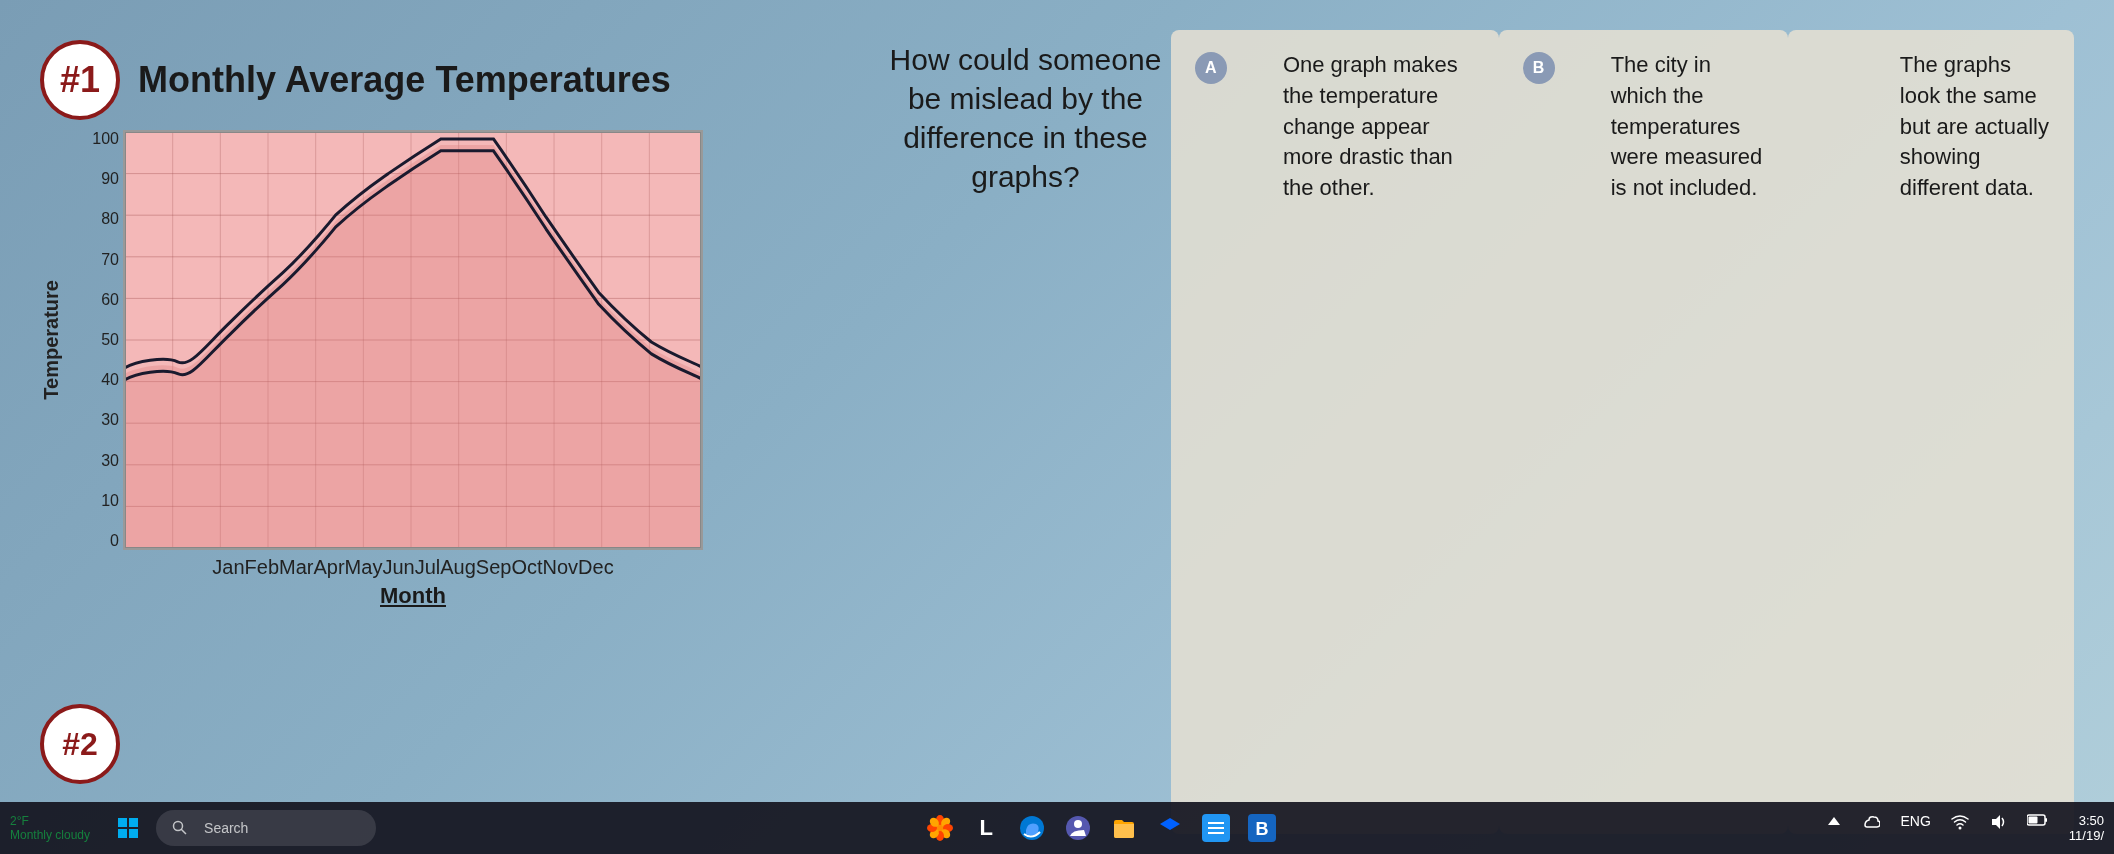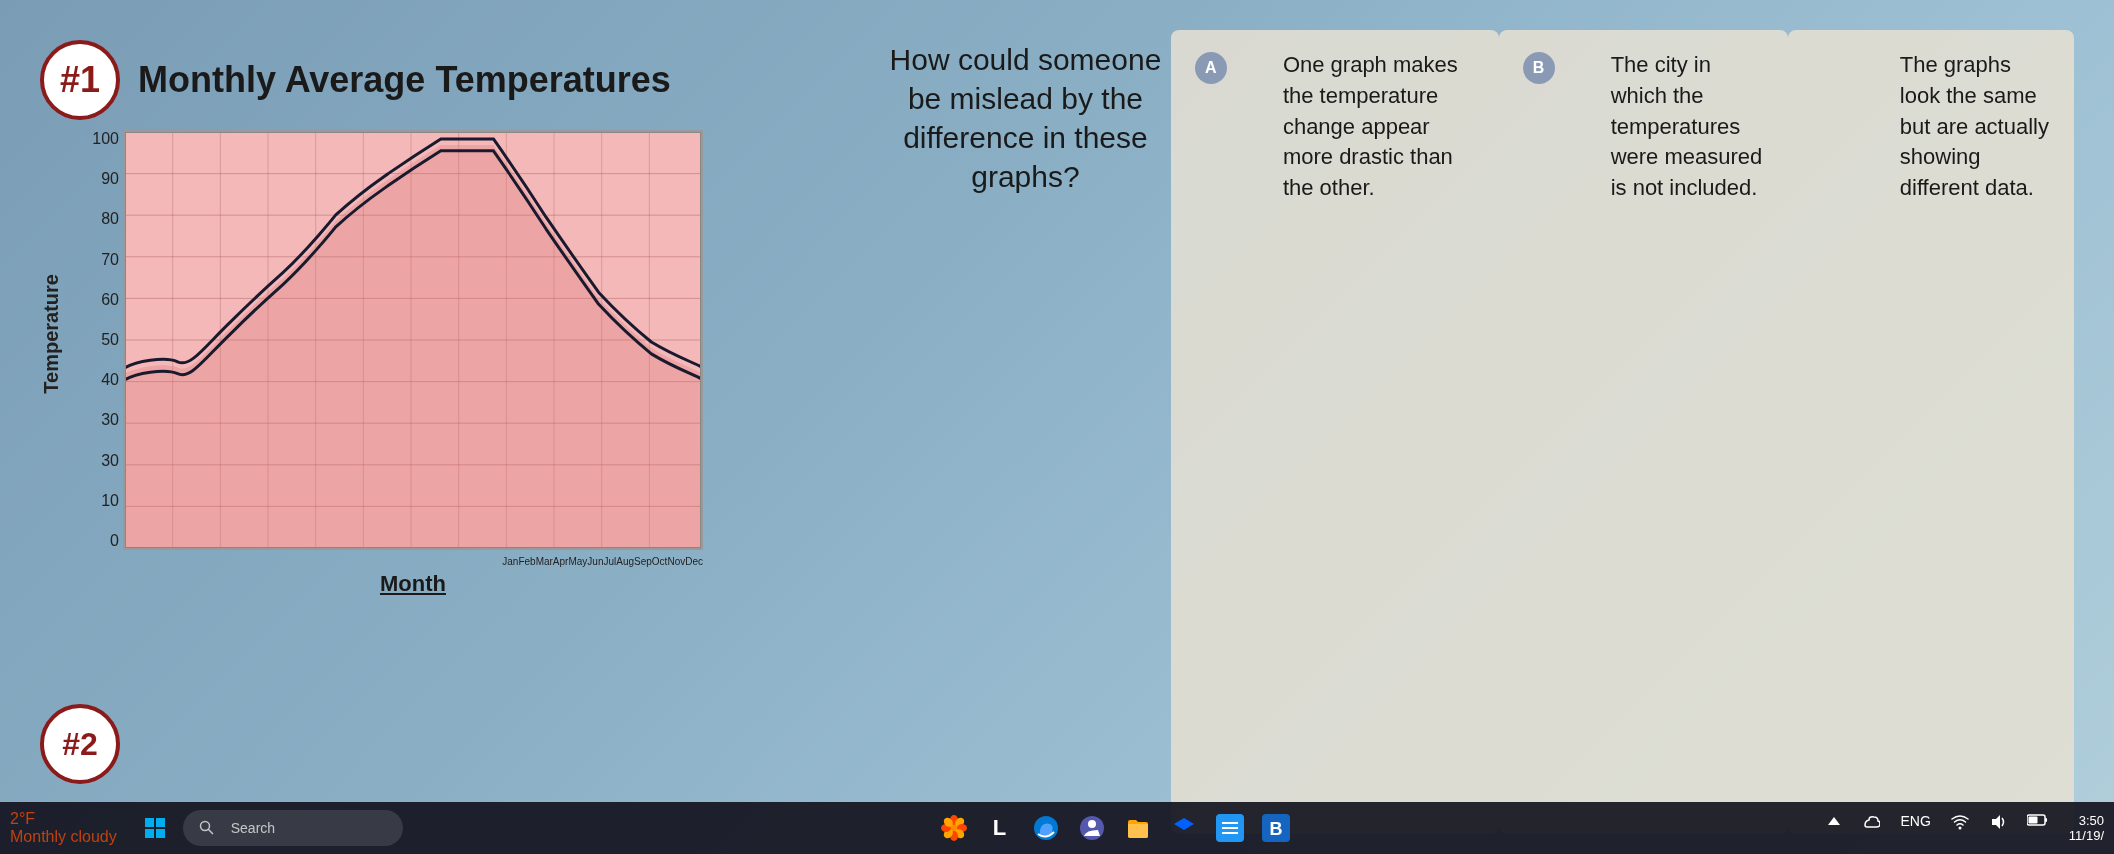--- a/index.html
+++ b/index.html
@@ -97,24 +97,24 @@
       flex-direction: column;
       justify-content: space-between;
       font-size: 16px;
       color: #222;
       text-align: right;
       width: 48px;
     }
 
     .x-labels {
       display: flex;
-      justify-content: flex-end;
+      justify-content: center;
       width: 580px;
       margin-top: 6px;
-      font-size: 10px;
+      font-size: 20px;
       color: #222;
     }
 
     .x-axis-title {
       font-size: 22px;
       font-weight: bold;
       color: #1a1a1a;
       margin-top: 4px;
       text-align: center;
     }
@@ -195,22 +195,22 @@
       height: 52px;
       background: rgba(20,20,30,0.92);
       display: flex;
       align-items: center;
       padding: 0 10px;
       gap: 8px;
       z-index: 100;
     }
 
     .taskbar-weather {
-      font-size: 16px;
-      color: #c2410c;
+      font-size: 12px;
+      color: #15803d;
       margin-right: 10px;
     }
 
     .taskbar-start {
       width: 40px;
       height: 40px;
       display: flex;
       align-items: center;
       justify-content: center;
     }

